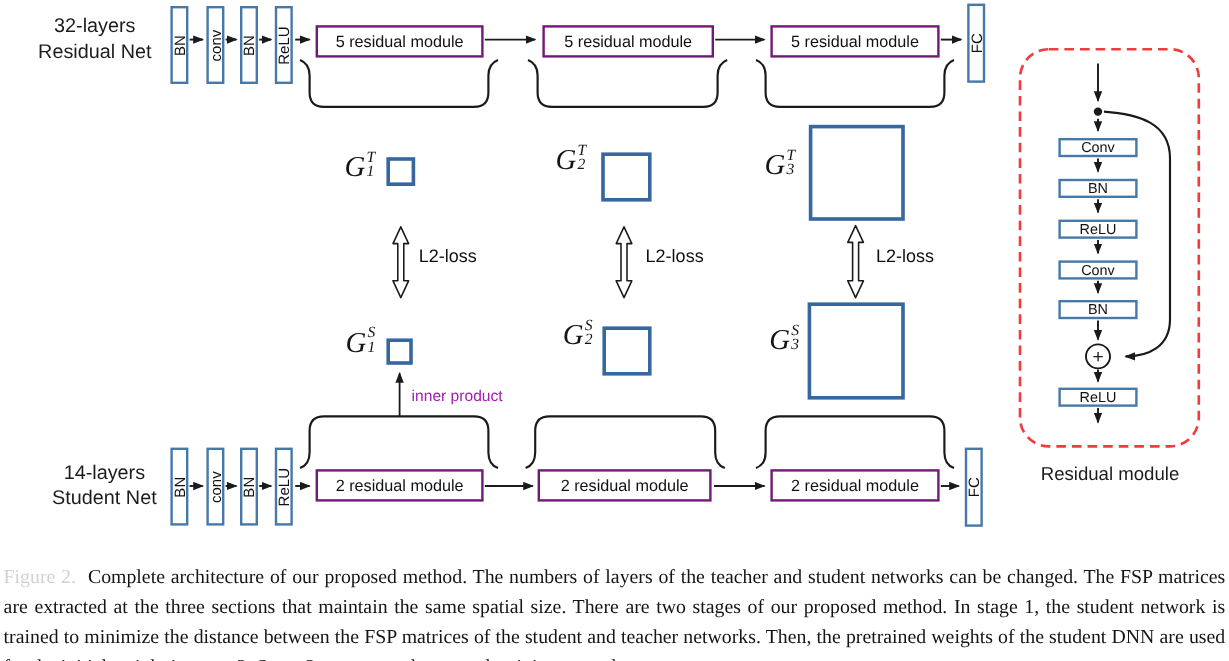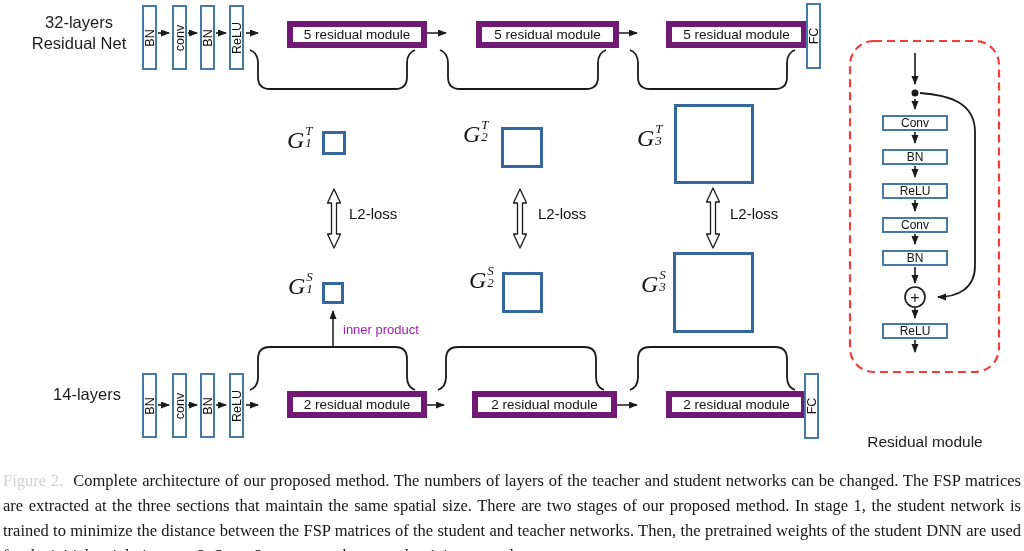--- a/index.html
+++ b/index.html
@@ -6,36 +6,36 @@
   .stage{position:relative;width:1024px;height:551px;background:#fff;overflow:hidden;
          font-family:"Liberation Sans",sans-serif;color:#1a1a1a;}
   svg.lines{position:absolute;left:0;top:0;}
   
   .netlab{position:absolute;text-align:center;font-size:16.5px;line-height:21px;color:#1c1c1c;}
   
   .vbox{position:absolute;width:15px;height:65px;border:2px solid #4678a8;background:#fff;box-sizing:border-box;}
   .vbox .vt{position:absolute;left:50%;top:50%;transform:translate(-50%,-50%) rotate(-90deg);
             font-size:12.5px;white-space:nowrap;color:#111;}
   
-  .mbox{position:absolute;height:27px;border:6px solid #701a75;background:#fff;box-sizing:border-box;
-        display:flex;align-items:center;justify-content:center;font-size:13.5px;color:#111;margin-left:24px;}
+  .mbox{position:absolute;height:27px;border:2px solid #701a75;background:#fff;box-sizing:border-box;
+        display:flex;align-items:center;justify-content:center;font-size:13.5px;color:#111;}
   
   .gsq{position:absolute;border:3px solid #36679e;background:#fff;box-sizing:border-box;}
   
   .glab{position:absolute;font-family:"Liberation Serif",serif;font-style:italic;color:#141414;
         display:flex;align-items:flex-start;}
   .gbase{font-size:24px;line-height:24px;}
   .gscripts{display:flex;flex-direction:column;font-size:13px;line-height:12px;margin-left:1px;margin-top:-3px;}
   .l2lab{position:absolute;font-size:15px;color:#111;}
   .iplab{position:absolute;font-size:13px;color:#a21caf;}
   
   .rbox{position:absolute;left:882px;width:66px;height:16px;border:2px solid #4678a8;background:#fff;
         box-sizing:border-box;display:flex;align-items:center;justify-content:center;
         font-size:12px;line-height:12px;color:#111;}
-  .rtitle{position:absolute;left:845px;top:387px;width:160px;text-align:center;font-size:15.5px;color:#1c1c1c;margin-top:46px;}
+  .rtitle{position:absolute;left:845px;top:387px;width:160px;text-align:center;font-size:15.5px;color:#1c1c1c;}
   
   .caption{position:absolute;left:0;top:451px;width:1024px;box-sizing:border-box;padding:0 3px;
            font-family:"Liberation Serif",serif;font-size:16.5px;line-height:25px;
            text-align:justify;color:#151515;}
   .figlab{color:#d5d0d0;padding-right:10px;}
 </style>
 </head>
 <body>
 
 <div class="stage">
@@ -185,20 +185,21 @@
         <span>S</span>
         <span>3</span>
       </span>
   </div>
   <div class="gsq" style="left:673px;top:252px;width:81px;height:81px;"></div>
 
   <div class="iplab" style="left:343px;top:322px;">inner product</div>
 
   <div class="netlab" style="left:28px;top:384px;width:118px;text-align:center;">
     <div>14-layers</div>
+    <div>Student Net</div>
   </div>
   <div class="vbox" style="left:142px;top:373px;">
       <span class="vt">BN</span>
     </div>
   <div class="vbox" style="left:172px;top:373px;">
       <span class="vt">conv</span>
     </div>
   <div class="vbox" style="left:200px;top:373px;">
       <span class="vt">BN</span>
     </div>

